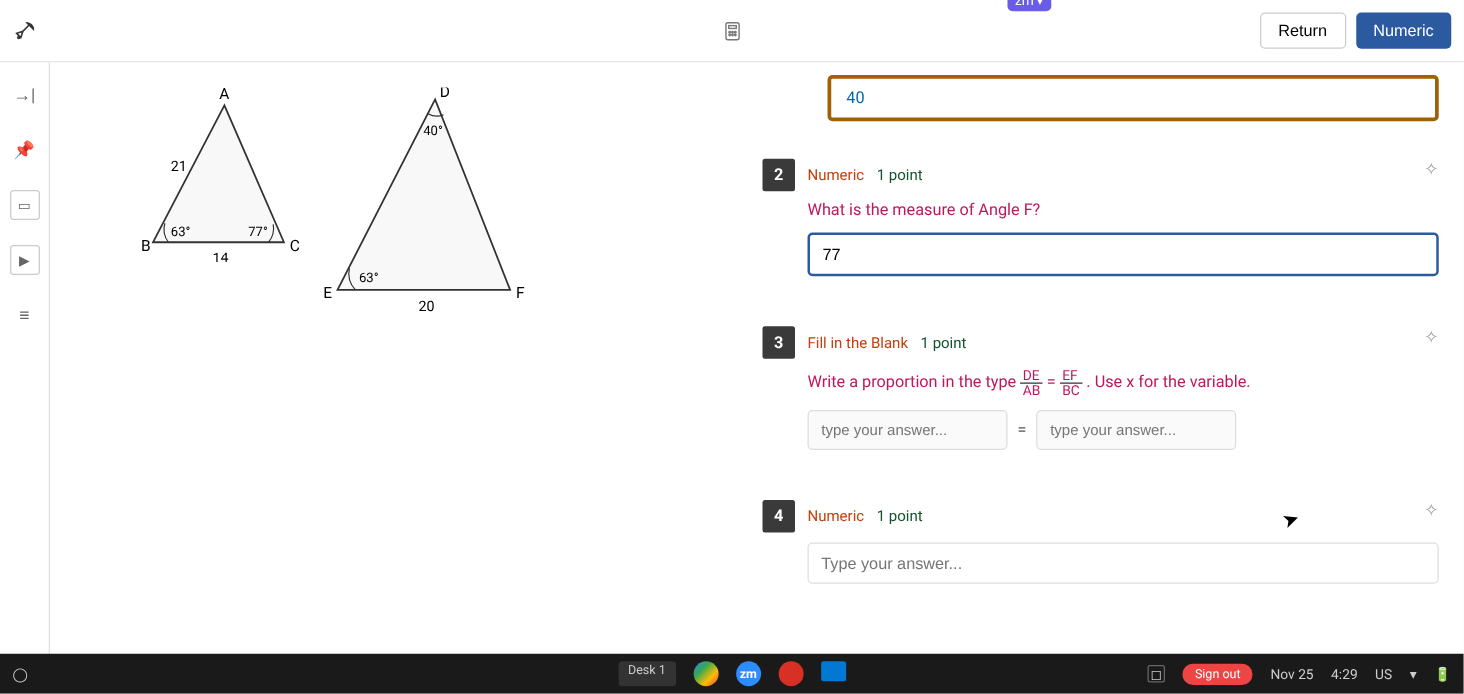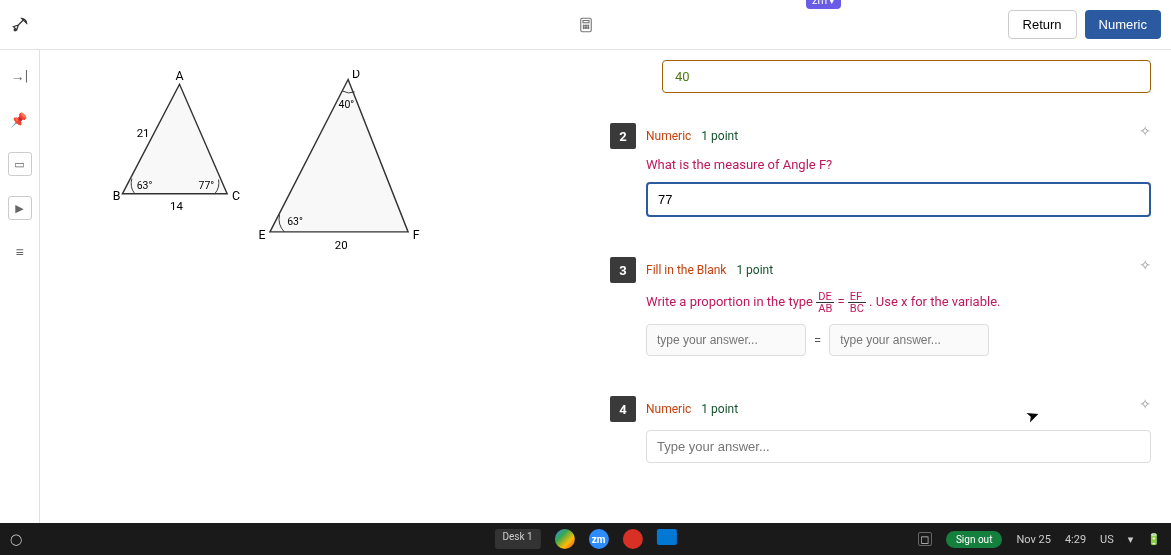--- a/index.html
+++ b/index.html
@@ -57,26 +57,26 @@
       position: relative;
     }
     .triangle-svg { width: 380px; height: 200px; }
 
     .right-panel {
       flex: 1;
       padding: 10px 20px 10px 10px;
       overflow-y: auto;
     }
     .prev-answer {
-      border:1px solid #a16207;
+      border:3px solid #a16207;
       border-radius:4px;
       padding:8px 12px;
       margin-bottom:30px;
       font-size:13px;
-      color:#4d7c0f;
+      color:#0369a1;
       margin-left:52px;
     }
     .question-block { margin-bottom: 40px; position:relative; }
     .q-header { display:flex; align-items:center; gap:10px; margin-bottom:8px; }
     .q-num {
       background:#3a3a3a;
       color:#fff;
       width:26px;
       height:26px;
       display:flex;
@@ -137,21 +137,21 @@
       font-size:11px;
     }
     .taskbar-center { display:flex; gap:14px; position:absolute; left:50%; transform:translateX(-50%);}
     .taskbar-left { display:flex; gap:6px; align-items:center;}
     .taskbar-right { display:flex; gap:14px; align-items:center; }
     .tb-icon { width:20px; height:20px; border-radius:50%; display:flex; align-items:center; justify-content:center; font-size:10px; }
     .tb-circle-blue { background:linear-gradient(135deg,#4285f4,#34a853,#fbbc05,#ea4335); }
     .tb-circle-zm { background:#2d8cff; color:#fff; font-weight:bold; }
     .tb-circle-red { background:#d93025; }
     .tb-rect { width:20px; height:16px; background:#0078d4; border-radius:2px;}
-    .signout-pill { background:#15803d; color:#fff; padding:3px 10px; border-radius:10px; font-size:10px; cursor:pointer; }
+    .signout-pill { background:#ef4444; color:#fff; padding:3px 10px; border-radius:10px; font-size:10px; cursor:pointer; }
     .desk-label { background:#333; padding:2px 8px; border-radius:3px; font-size:10px;}
     .tb-sq { width:14px; height:14px; border:1px solid #666; border-radius:2px; display:flex; align-items:center; justify-content:center;}
     .cursor-arrow {
       position: absolute;
       right: 132px;
       bottom: 130px;
       font-size: 16px;
       color: #000;
       transform: rotate(-20deg);
     }

